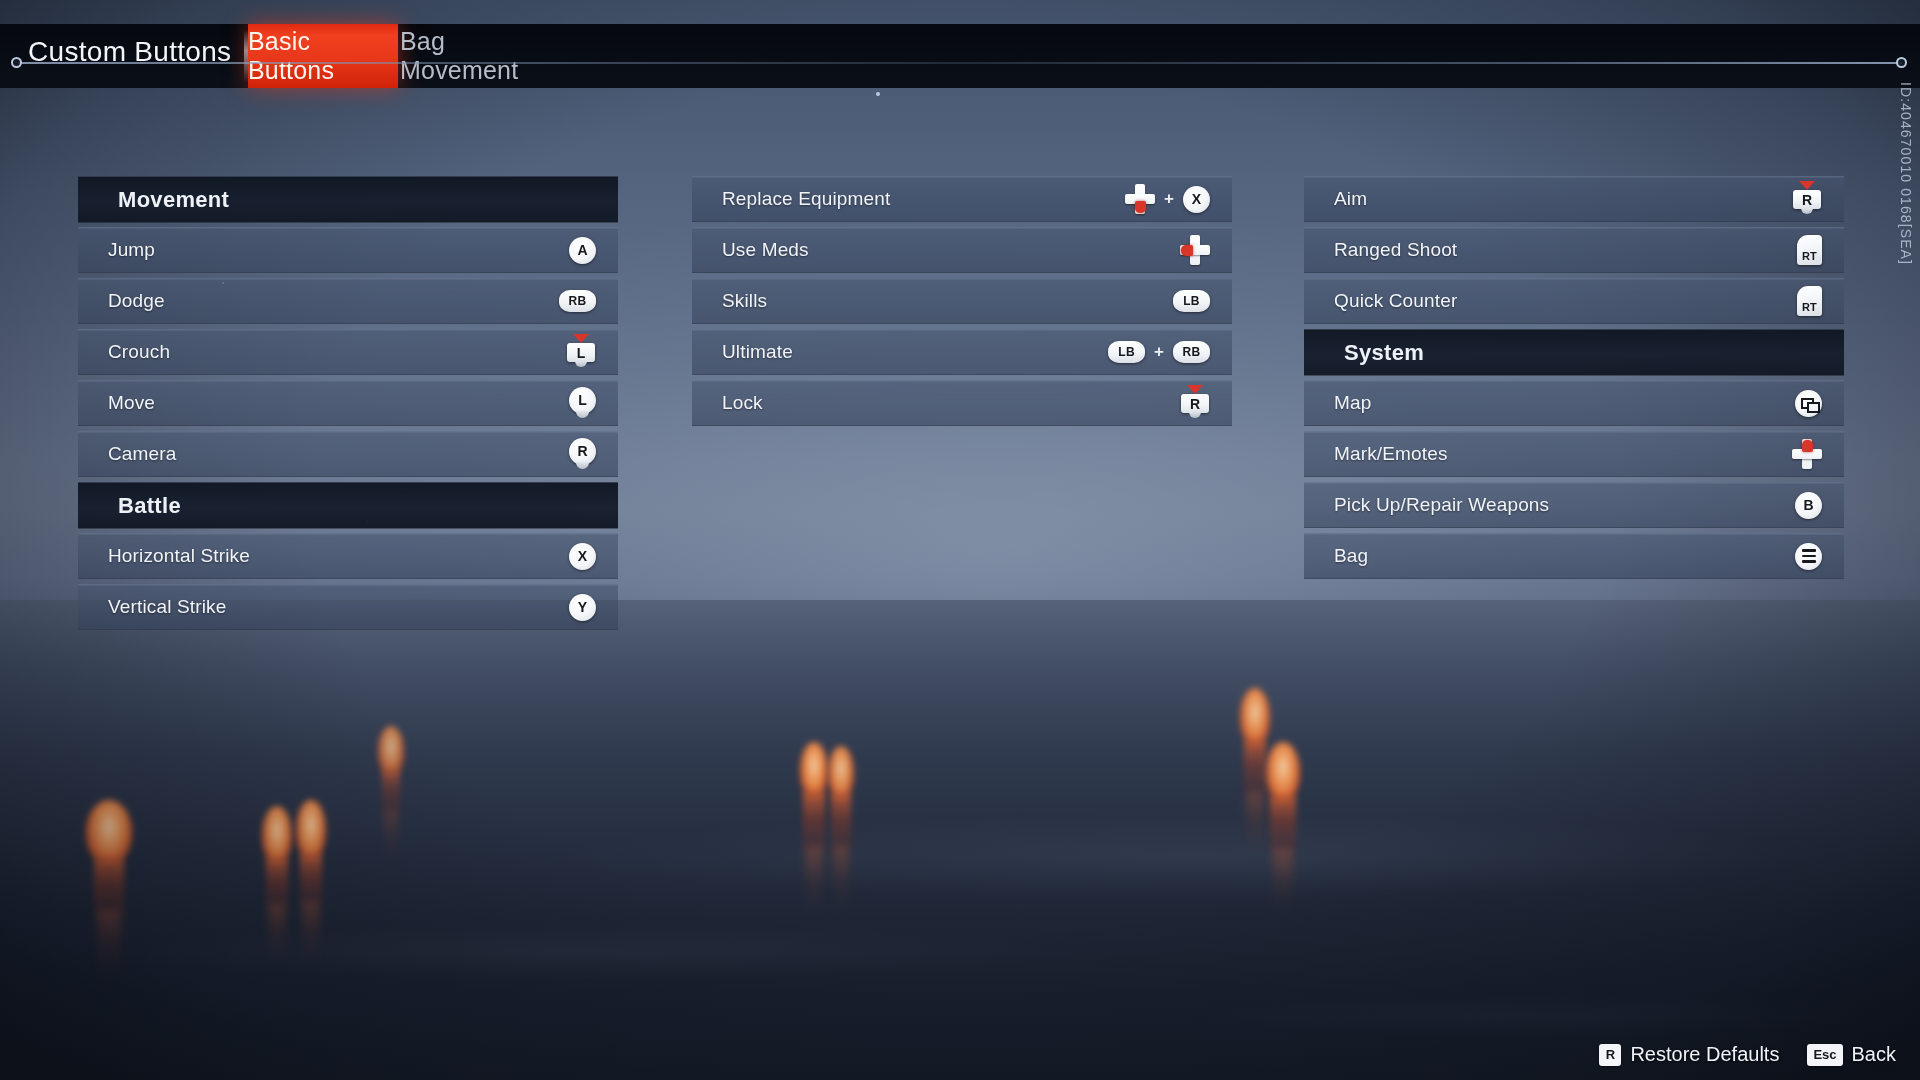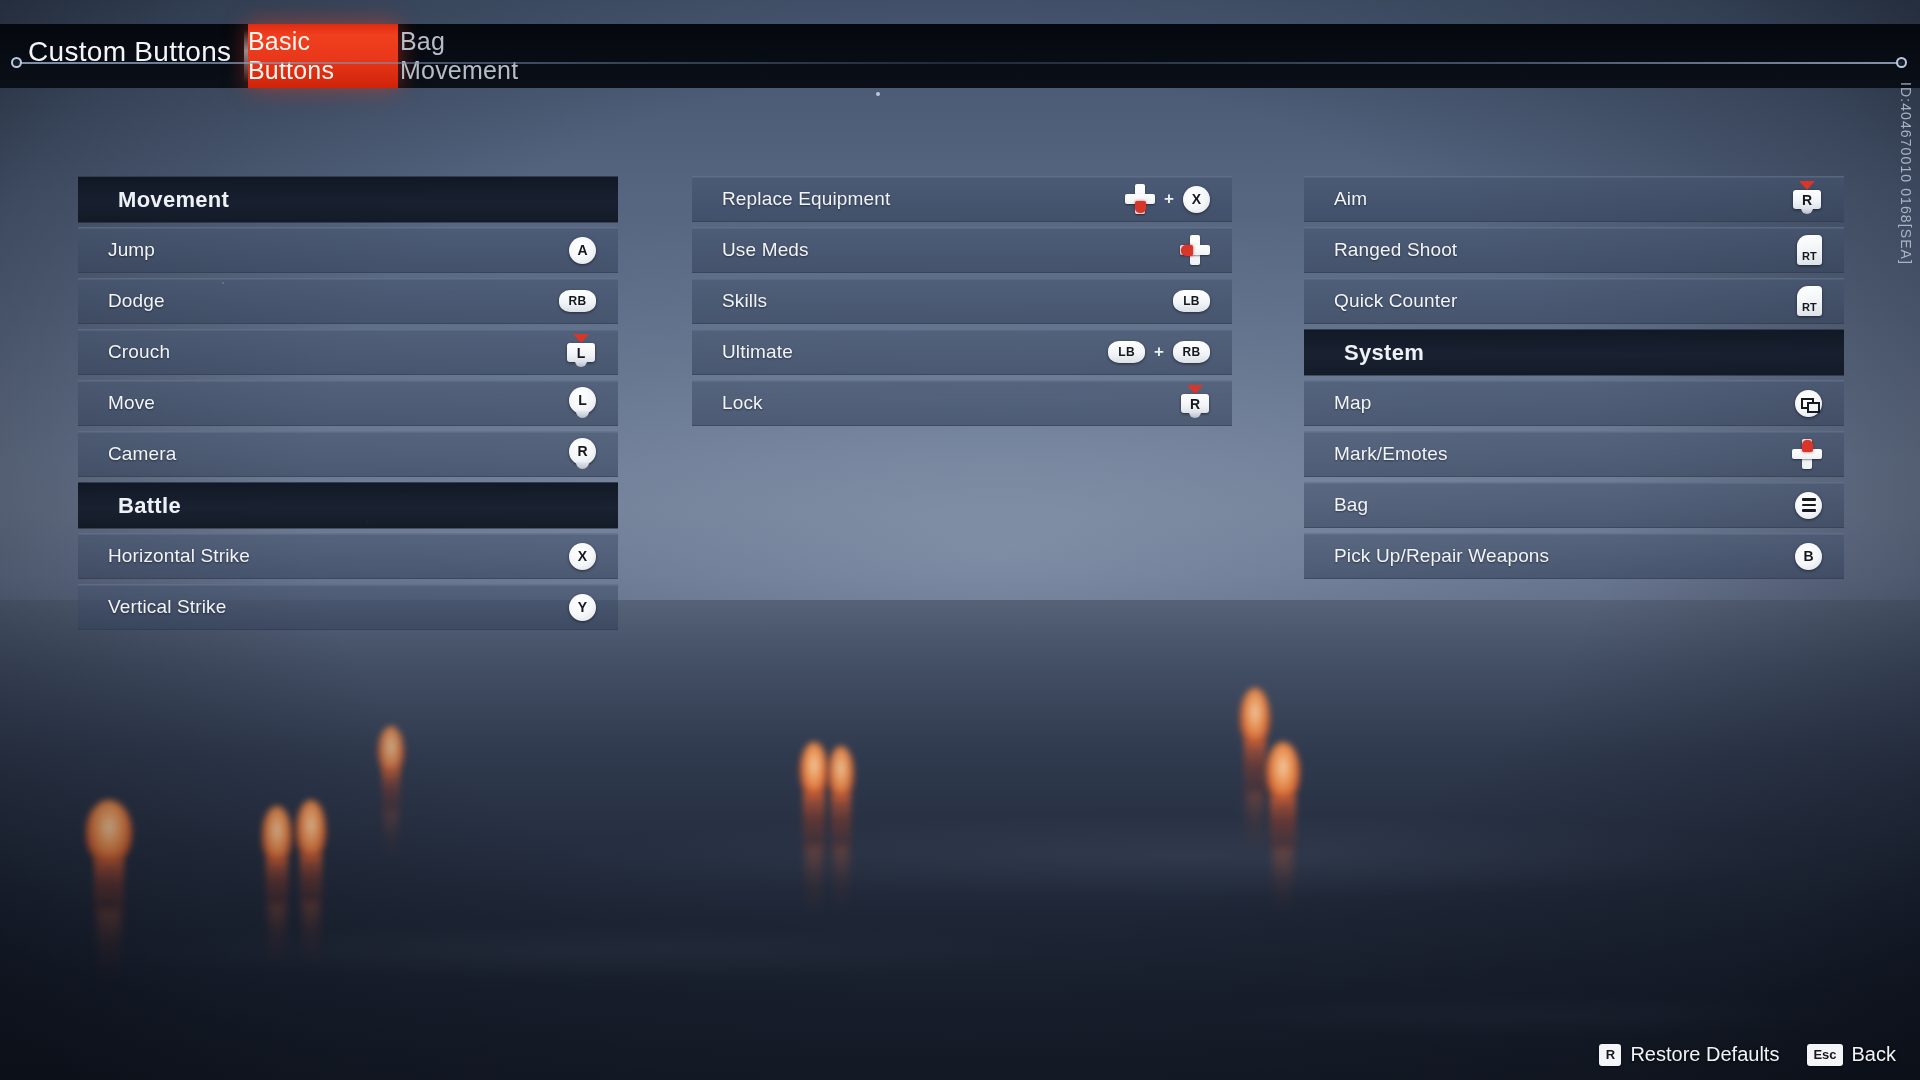--- a/index.html
+++ b/index.html
@@ -465,35 +465,35 @@
       <div class="row">
         <span class="label">Mark/Emotes</span>
         <span class="keys">
           <span class="g g-dpad dir-up">
             <span class="cross"></span>
             <span class="nub"></span>
           </span>
         </span>
       </div>
       <div class="row">
+        <span class="label">Pick Up/Repair Weapons</span>
+        <span class="keys">
+          <span class="g g-face">B</span>
+        </span>
+      </div>
+      <div class="row">
         <span class="label">Bag</span>
         <span class="keys">
           <span class="g g-menu">
             <i></i>
             <i></i>
             <i></i>
           </span>
         </span>
       </div>
-      <div class="row">
-        <span class="label">Pick Up/Repair Weapons</span>
-        <span class="keys">
-          <span class="g g-face">B</span>
-        </span>
-      </div>
     </div>
 </div>
 
 <div id="footer">
     <div class="fhint">
       <span class="fkey">R</span>
       <span class="flabel">Restore Defaults</span>
     </div>
     <div class="fhint">
       <span class="fkey">Esc</span>

